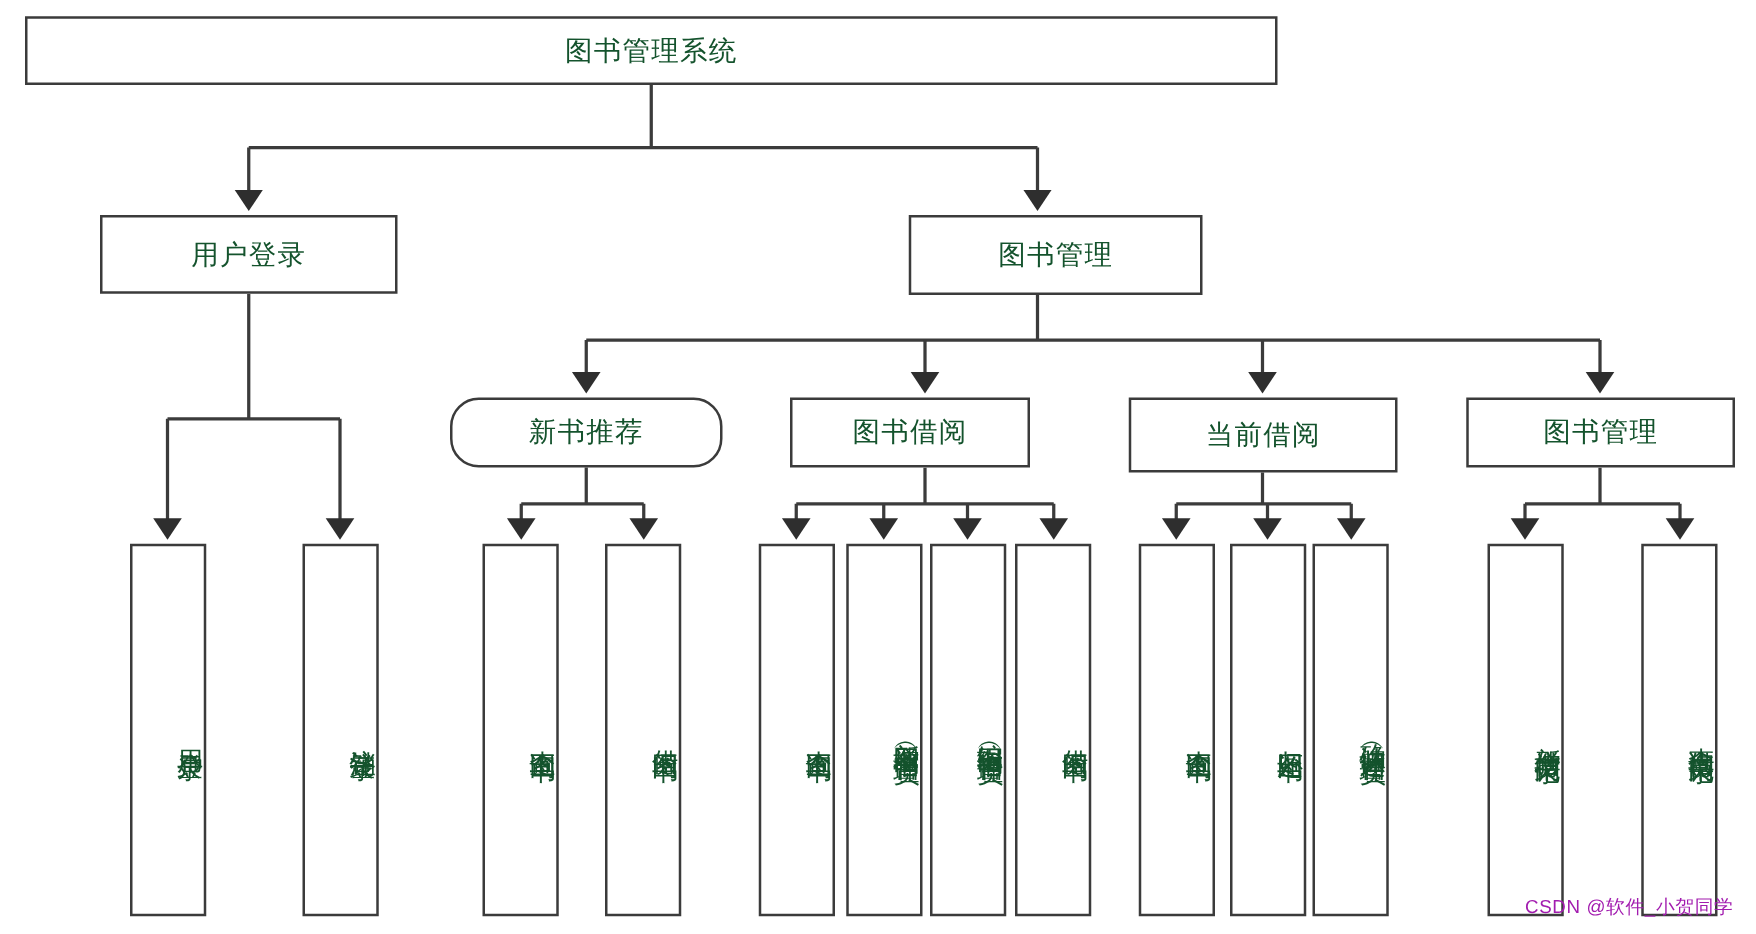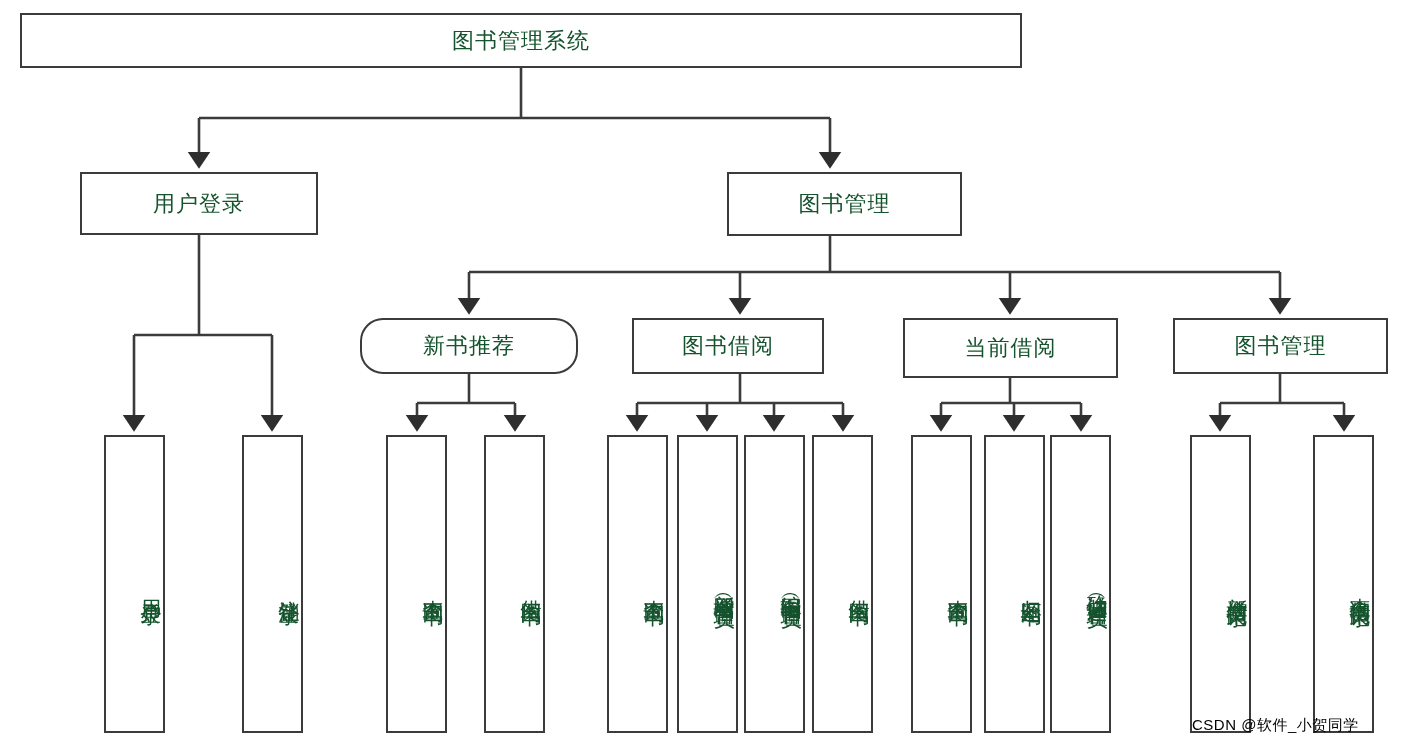--- a/index.html
+++ b/index.html
@@ -45,23 +45,24 @@
     line-height: 1.16;
     letter-spacing: 2px;
     align-items: flex-start;
     justify-content: center;
     padding-top: 6px;
     white-space: nowrap;
   }
   .watermark {
     position: absolute;
     font-size: 15px;
-    color: #000000;
+    color: #a21caf;
     white-space: nowrap;
     letter-spacing: 0.5px;
+    margin-left: 28px;
   }
 </style>
 </head>
 <body>
 
 <div id="canvas">
 
   <svg id="wires" viewBox="0 0 1405 747" xmlns="http://www.w3.org/2000/svg">
     <defs>
       <marker id="arrow" markerWidth="10" markerHeight="10" refX="3.2" refY="5" orient="auto" markerUnits="strokeWidth">

